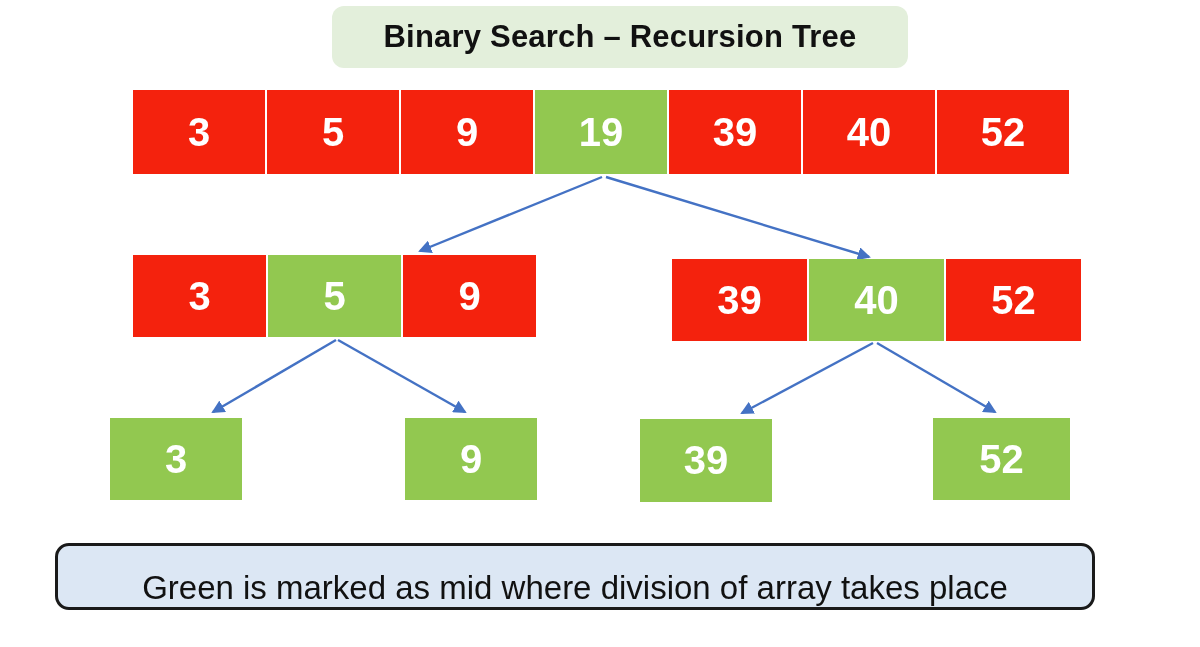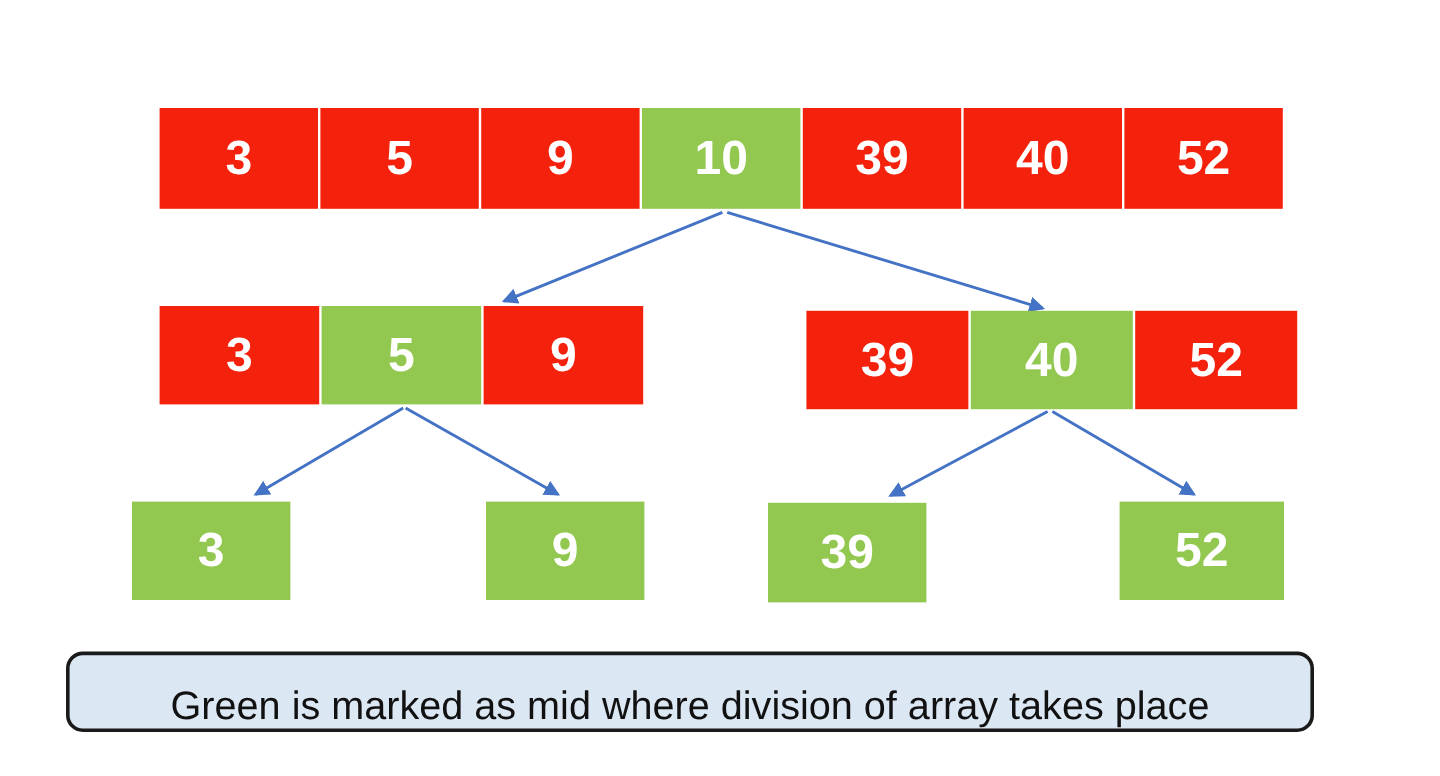--- a/index.html
+++ b/index.html
@@ -58,26 +58,29 @@
       </marker>
     </defs>
     <line x1="602" y1="177" x2="420" y2="251" marker-end="url(#ah)"></line>
     <line x1="606" y1="177" x2="869" y2="257" marker-end="url(#ah)"></line>
     <line x1="336" y1="340" x2="213" y2="412" marker-end="url(#ah)"></line>
     <line x1="338" y1="340" x2="465" y2="412" marker-end="url(#ah)"></line>
     <line x1="873" y1="343" x2="742" y2="413" marker-end="url(#ah)"></line>
     <line x1="877" y1="343" x2="995" y2="412" marker-end="url(#ah)"></line>
   </svg>
 
+  <div class="title-pill">
+    <span>Binary Search – Recursion Tree</span>
+  </div>
 
   <div class="array row-root">
     <div class="cell red">3</div>
     <div class="cell red">5</div>
     <div class="cell red">9</div>
-    <div class="cell green">10</div>
+    <div class="cell green">19</div>
     <div class="cell red">39</div>
     <div class="cell red">40</div>
     <div class="cell red">52</div>
   </div>
 
   <div class="array row-left">
     <div class="cell red">3</div>
     <div class="cell green">5</div>
     <div class="cell red">9</div>
   </div>

